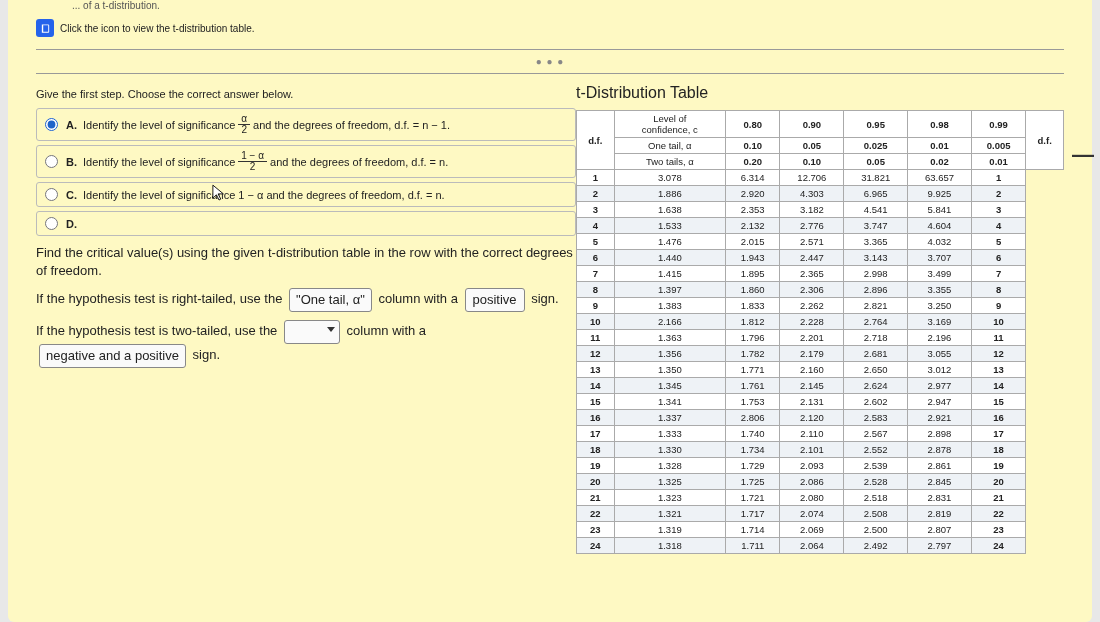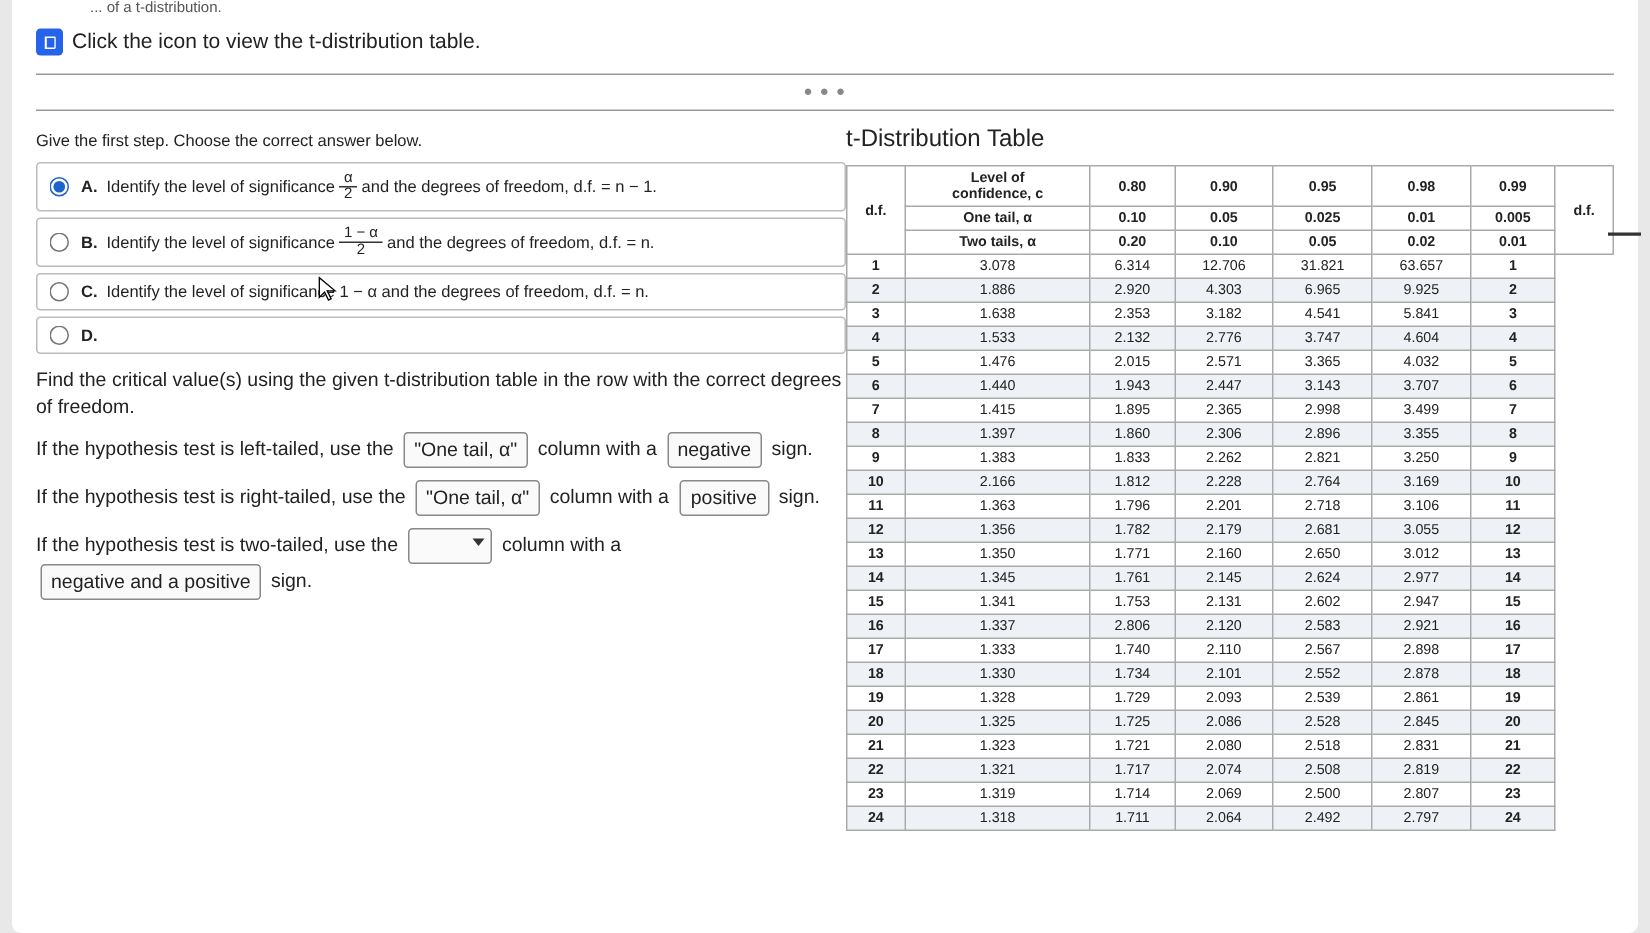--- a/index.html
+++ b/index.html
@@ -1,18 +1,18 @@
 <!DOCTYPE html>
 <html><head>
 <meta charset="utf-8">
 <style>
 *{box-sizing:border-box;margin:0;padding:0}
 body{font-family:Arial,Helvetica,sans-serif;font-size:11px;background:#e8e8e8;width:1100px;height:622px;overflow:hidden;position:relative;color:#222}
-.page{background:#ffffff;margin:0 8px;padding:0 16px;min-height:622px;border-radius:0 0 6px 6px}
-.top-row{display:flex;align-items:flex-start;padding:8px 0;font-size:14px}
+.page{background:#fef9c3;margin:0 8px;padding:0 28px;min-height:622px;border-radius:0 0 6px 6px}
+.top-row{display:flex;align-items:center;padding:8px 0;font-size:10px}
 .top-note{font-size:10px;color:#555;margin-left:36px}
 .book-icon{width:18px;height:18px;background:#2563eb;border-radius:3px;display:flex;align-items:center;justify-content:center;margin-right:6px}
 .book-icon svg{width:11px;height:11px}
 hr.div{border:0;border-top:1px solid #999;margin:4px 0}
 .dots{text-align:center;color:#888;letter-spacing:1px;font-size:10px;padding:2px 0}
 .main{display:flex;}
 .left{flex:0 0 540px}
 .right{flex:1;min-width:0}
 .prompt{margin:10px 0 8px;font-size:11px}
 .opt{display:flex;align-items:center;border:1px solid #bbb;border-radius:3px;padding:5px 8px;margin:4px 0;font-size:11px}
@@ -30,21 +30,21 @@
 .dash{font-size:22px;font-weight:bold;position:absolute;right:6px;top:142px;color:#333}
 .tbl-wrap{overflow:hidden}
 table{border-collapse:collapse;font-size:9.5px;width:100%}
 th,td{border:1px solid #aaa;padding:2px 3px;text-align:center;white-space:nowrap}
 thead td{font-weight:bold;background:#fff}
 tbody tr:nth-child(even) td{background:#eef2f6}
 tbody tr:nth-child(odd) td{background:#fff}
 tbody td:first-child,tbody td:last-child{font-weight:bold;background:#f4f4f4}
 .cursor{position:absolute;left:212px;top:184px;width:0;height:0;pointer-events:none}
 .cursor svg{width:14px;height:18px}
-.lvl{font-weight:bold}
+.lvl{font-weight:normal}
 </style>
 </head>
 <body>
 
 <div class="page">
   <div class="top-note">... of a t-distribution.</div>
   <div class="top-row">
     <span class="book-icon">
       <svg viewBox="0 0 24 24" fill="#fff">
           <path d="M4 3h14a2 2 0 0 1 2 2v14a2 2 0 0 1-2 2H4V3zm3 2v14h11V5H7z"></path>
@@ -88,27 +88,20 @@
         <span>Identify the level of significance 1 − α and the degrees of freedom, d.f. = n.</span>
       </label>
 
       <label class="opt">
         <input type="radio" name="ans" style="">
         <span class="lbl">D.</span>
       </label>
 
       <div class="step">Find the critical value(s) using the given t-distribution table in the row with the correct degrees of freedom.</div>
 
-      <div class="step">
-        <span>If the hypothesis test is left-tailed, use the</span>
-        <span class="box">"One tail, α"</span>
-        <span>column with a</span>
-        <span class="box">negative</span>
-        <span>sign.</span>
-      </div>
 
       <div class="step">
         <span>If the hypothesis test is right-tailed, use the</span>
         <span class="box">"One tail, α"</span>
         <span>column with a</span>
         <span class="box">positive</span>
         <span>sign.</span>
       </div>
 
       <div class="step">
@@ -243,21 +236,21 @@
                 <td>2.764</td>
                 <td>3.169</td>
                 <td>10</td>
               </tr>
               <tr>
                 <td>11</td>
                 <td>1.363</td>
                 <td>1.796</td>
                 <td>2.201</td>
                 <td>2.718</td>
-                <td>3.106</td>
+                <td>2.196</td>
                 <td>11</td>
               </tr>
               <tr>
                 <td>12</td>
                 <td>1.356</td>
                 <td>1.782</td>
                 <td>2.179</td>
                 <td>2.681</td>
                 <td>3.055</td>
                 <td>12</td>

